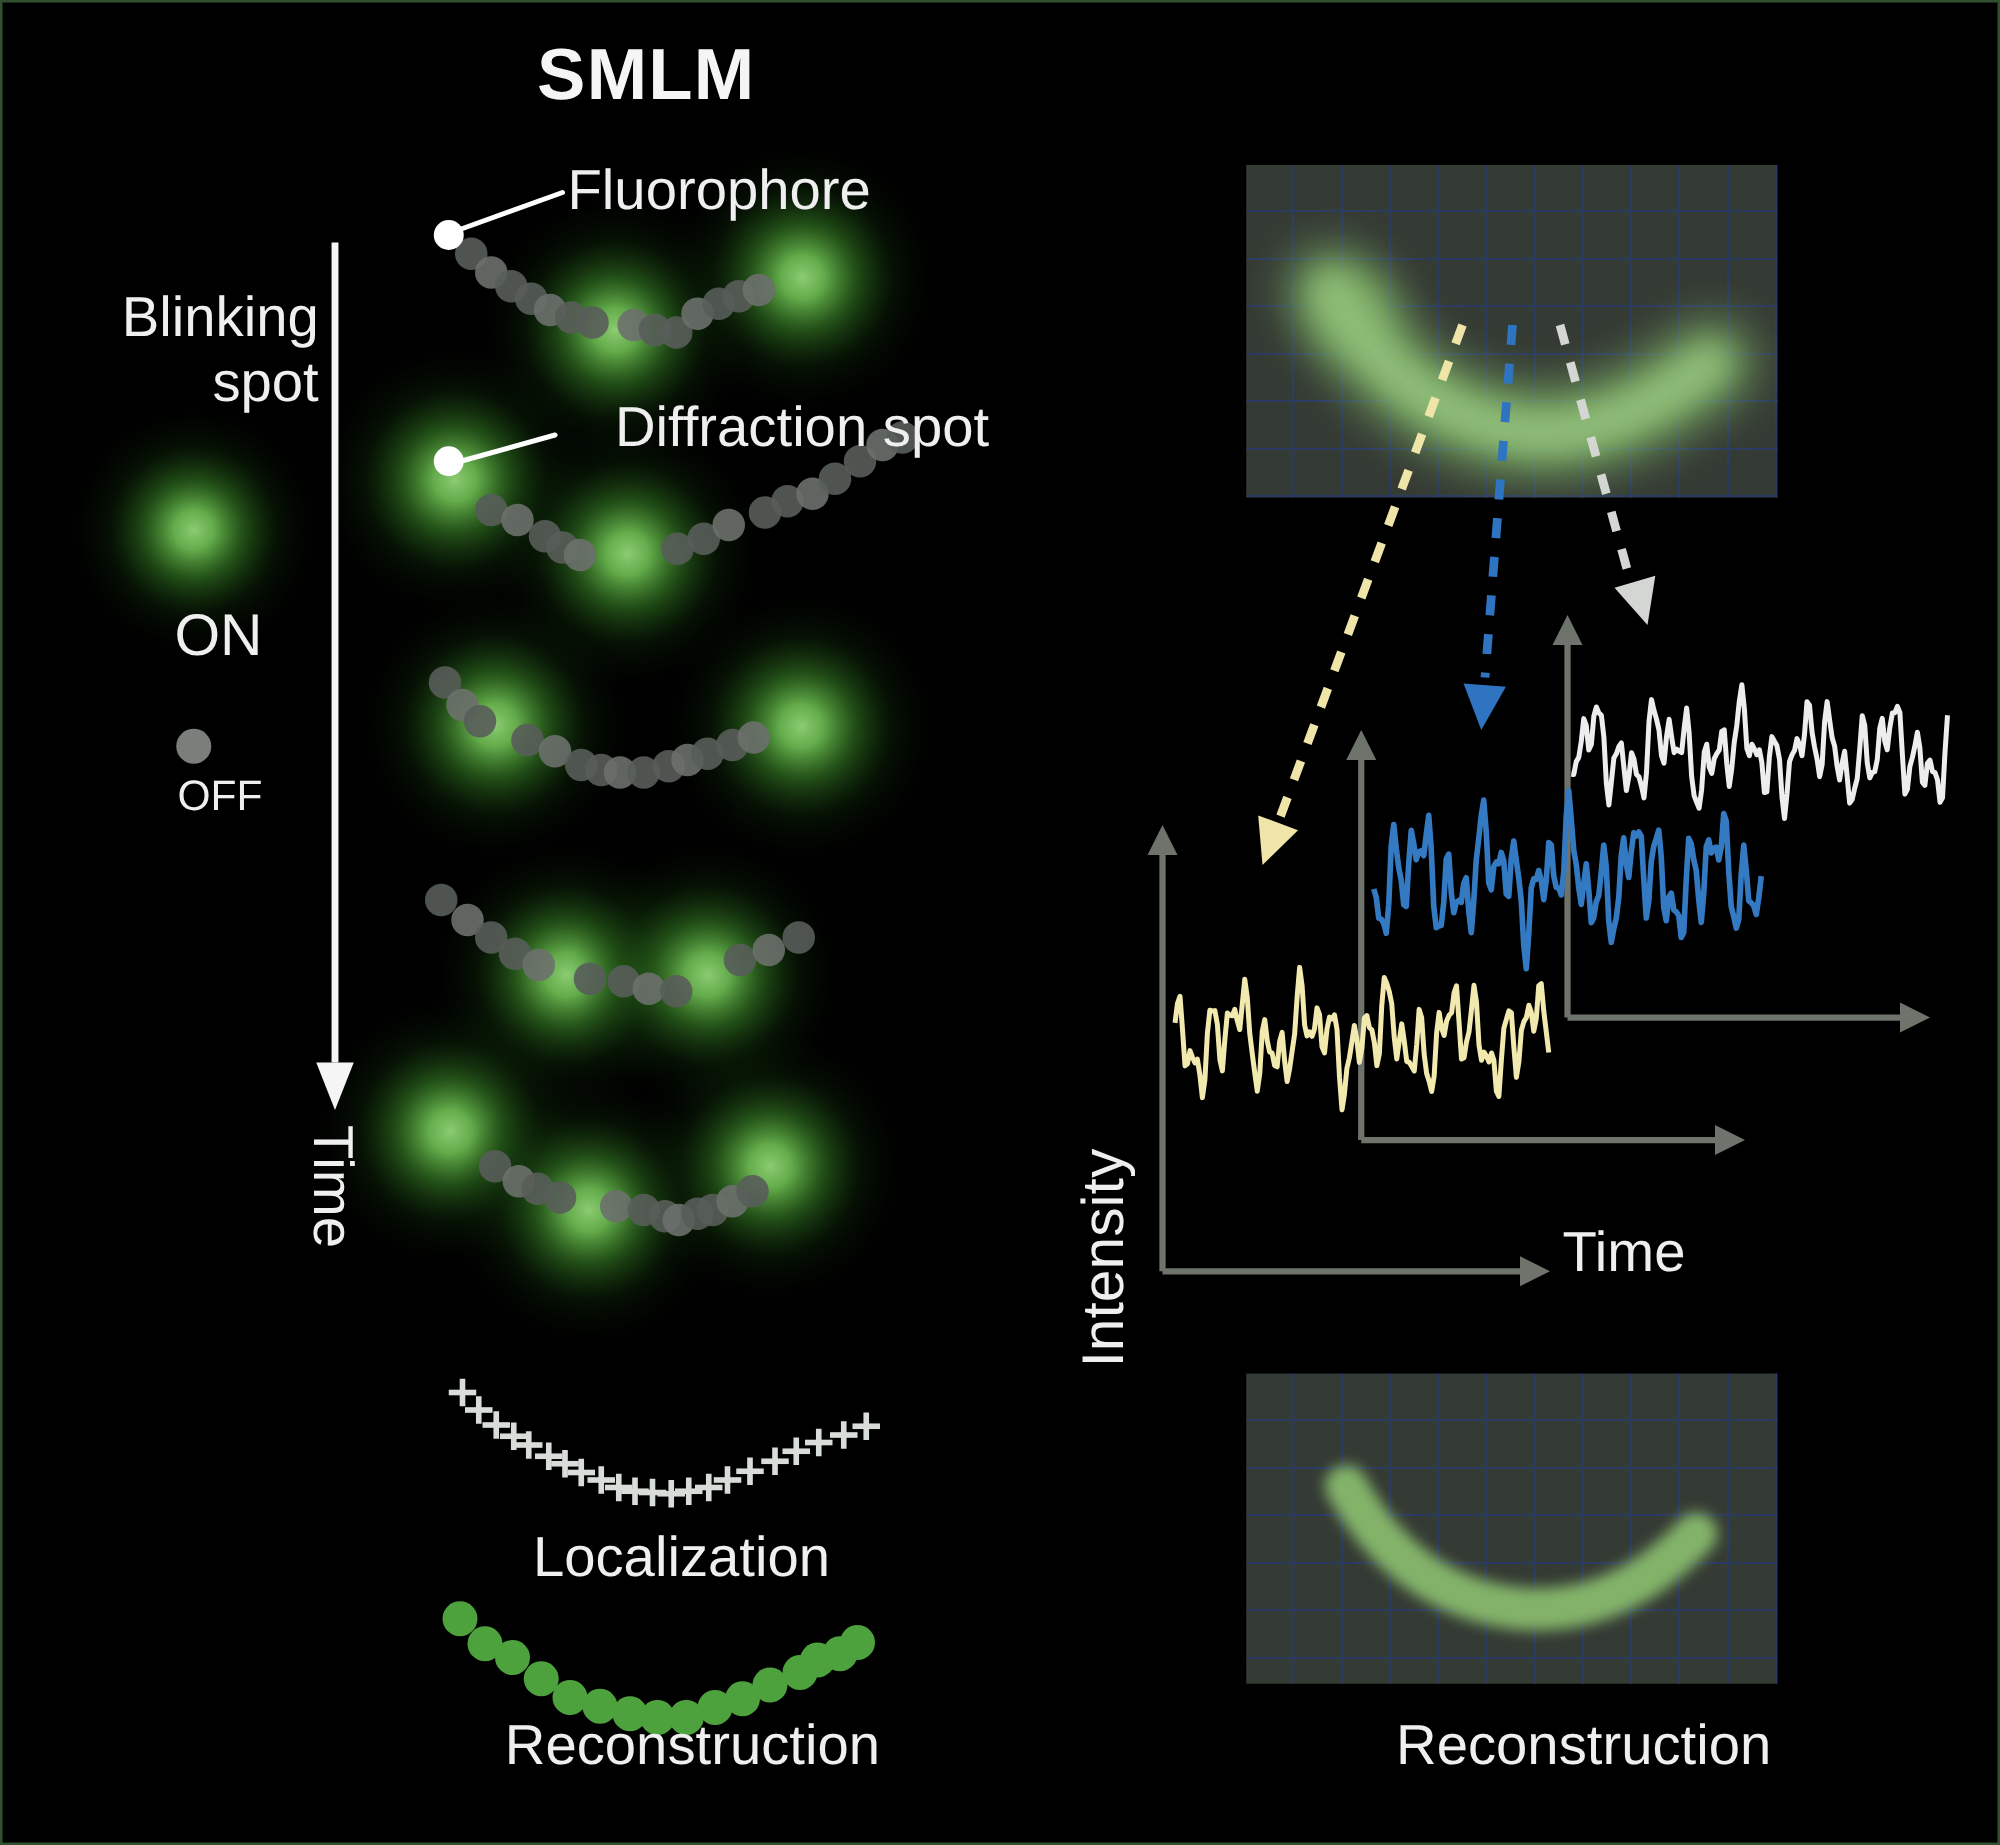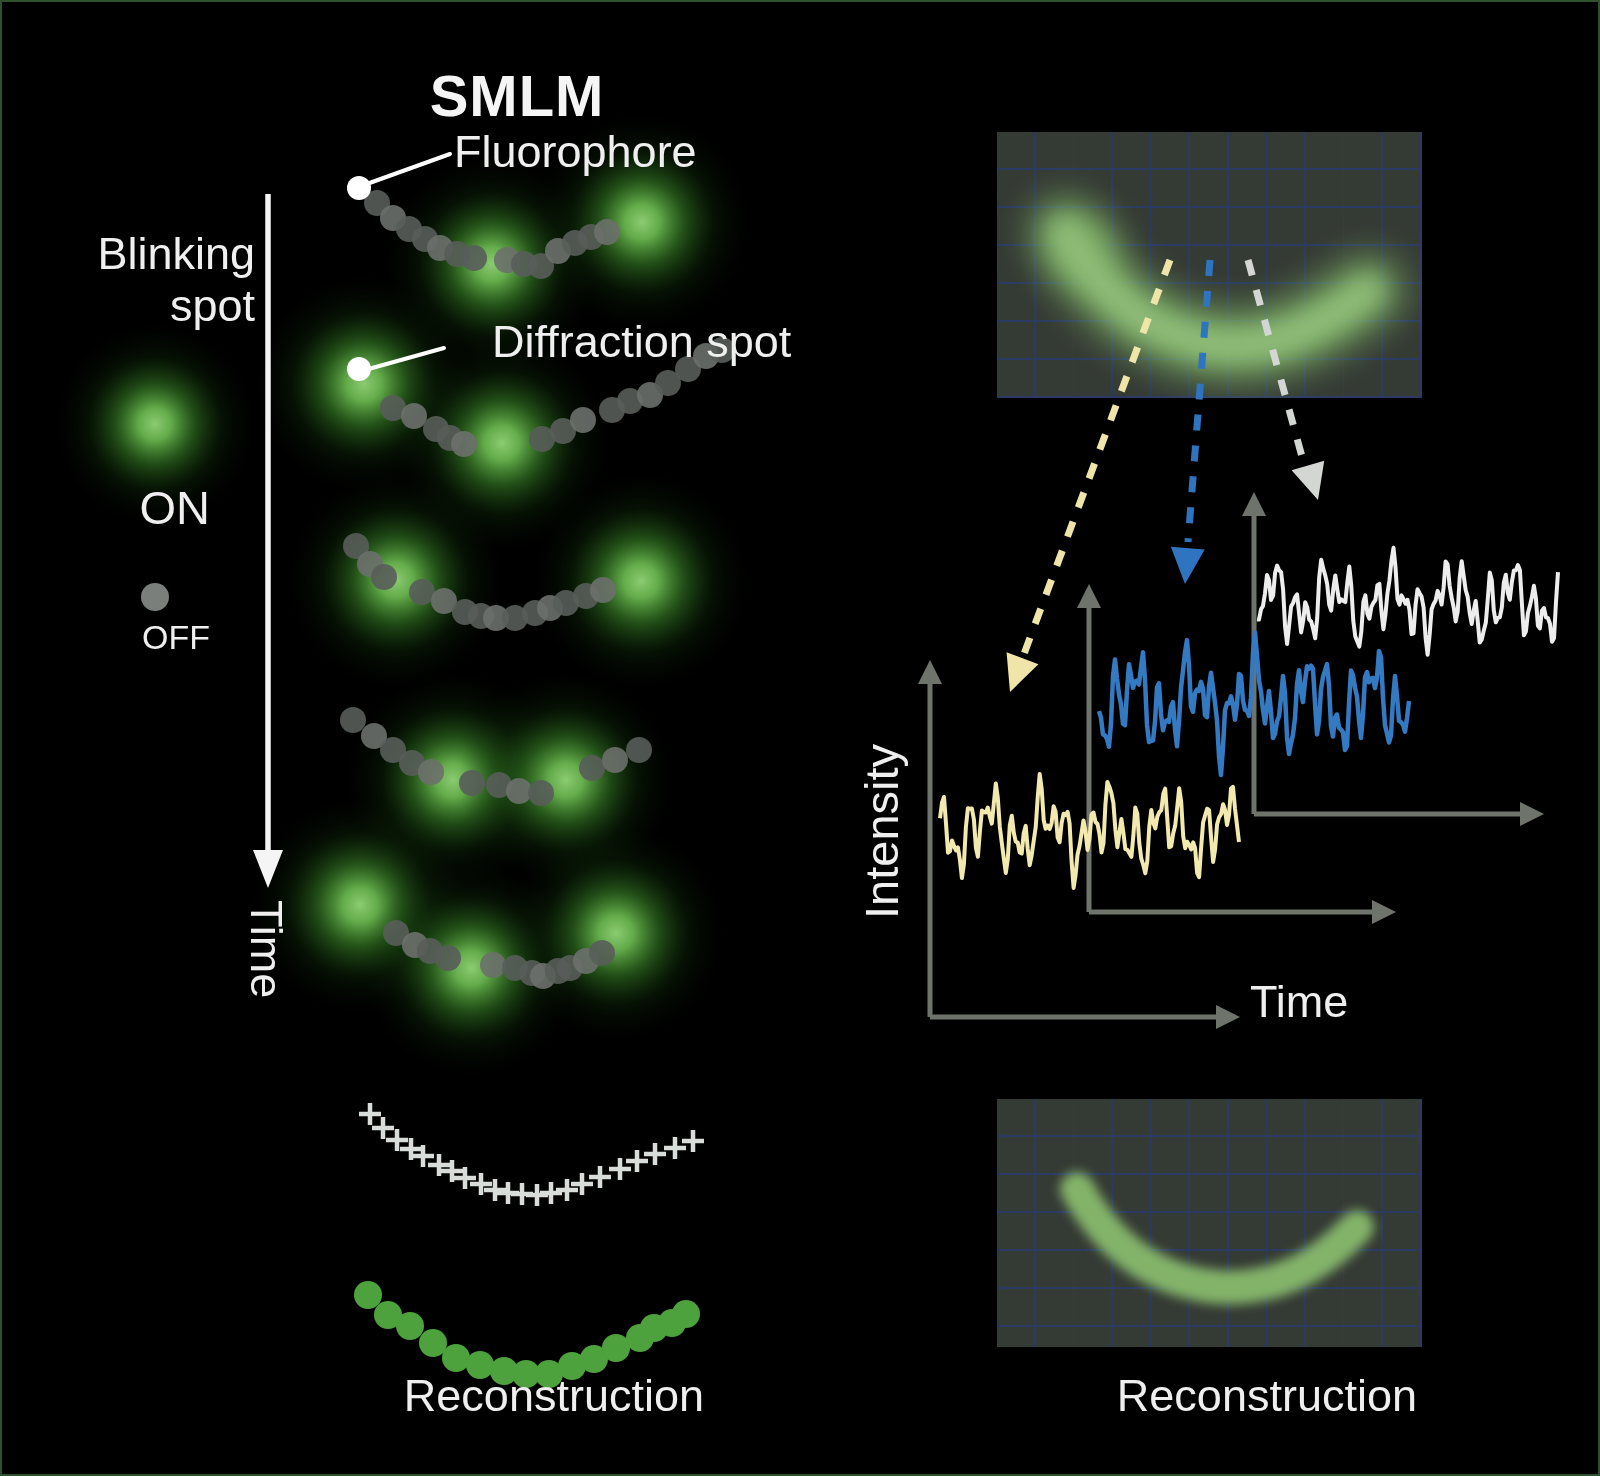--- a/index.html
+++ b/index.html
@@ -3,21 +3,21 @@
 <meta charset="utf-8">
 <style>
   html,body{margin:0;padding:0;background:#000;}
   #fig{
     position:relative;width:1600px;height:1476px;background:#000;
     box-sizing:border-box;border:2px solid #31502f;overflow:hidden;
     font-family:"Liberation Sans", sans-serif;color:#f0f0f0;
   }
   .abs{position:absolute;}
   .title{font-size:58px;font-weight:700;text-align:center;letter-spacing:1px;color:#f5f5f5;}
-  .lbl{font-size:45px;font-weight:400;color:#efefef;white-space:nowrap;text-align:right;}
+  .lbl{font-size:45px;font-weight:400;color:#efefef;white-space:nowrap;}
   .center{text-align:right;}
   
   .gridimg{
     position:absolute;
     background-color:var(--grid-bg,#343a34);
     background-image:
       repeating-linear-gradient(to right, transparent 0px, transparent 37px, var(--grid-line,#2c3a63) 37px, var(--grid-line,#2c3a63) 38.6px),
       repeating-linear-gradient(to bottom, transparent 0px, transparent 36.4px, var(--grid-line,#2c3a63) 36.4px, var(--grid-line,#2c3a63) 38px);
   }
   .gridimg svg{position:absolute;left:0;top:0;}
@@ -247,34 +247,35 @@
         <circle cx="570" cy="1364" r="14" fill="#4da23d"></circle>
         <circle cx="592" cy="1357" r="14" fill="#4da23d"></circle>
         <circle cx="614" cy="1346" r="14" fill="#4da23d"></circle>
         <circle cx="638" cy="1336" r="14" fill="#4da23d"></circle>
         <circle cx="652" cy="1326" r="14" fill="#4da23d"></circle>
         <circle cx="670" cy="1321" r="14" fill="#4da23d"></circle>
         <circle cx="684" cy="1312" r="14" fill="#4da23d"></circle>
       </g>
   </svg>
 
-  <div class="abs title" style="left:340px;top:24px;width:350px;margin-top:36px;">SMLM</div>
+  <div class="abs title" style="left:340px;top:24px;width:350px;">SMLM</div>
 
   <div class="abs lbl" style="left:452px;top:124px;">Fluorophore</div>
   <div class="abs lbl" style="left:445px;top:314px;margin-left:45px;">Diffraction spot</div>
 
   <div class="abs lbl center" style="left:53px;top:226px;width:200px;line-height:52px;">
     <div>Blinking</div>
     <div>spot</div>
   </div>
 
   <div class="abs lbl center" style="left:98px;top:478px;width:110px;font-size:47px;">ON</div>
   <div class="abs lbl center" style="left:98px;top:616px;width:110px;font-size:34px;">OFF</div>
 
   <div class="abs lbl vtext-down" style="left:238px;top:898px;">Time</div>
 
+  <div class="abs lbl center" style="left:362px;top:1218px;width:300px;">Localization</div>
   <div class="abs lbl center" style="left:322px;top:1368px;width:380px;">Reconstruction</div>
 
   <div class="abs lbl vtext-up" style="left:852px;top:742px;height:350px;font-size:47px;">Intensity</div>
   <div class="abs lbl" style="left:1248px;top:974px;">Time</div>
 
   <div class="abs lbl center" style="left:1000px;top:1368px;width:415px;">Reconstruction</div>
 </div>
 
 </body></html>

